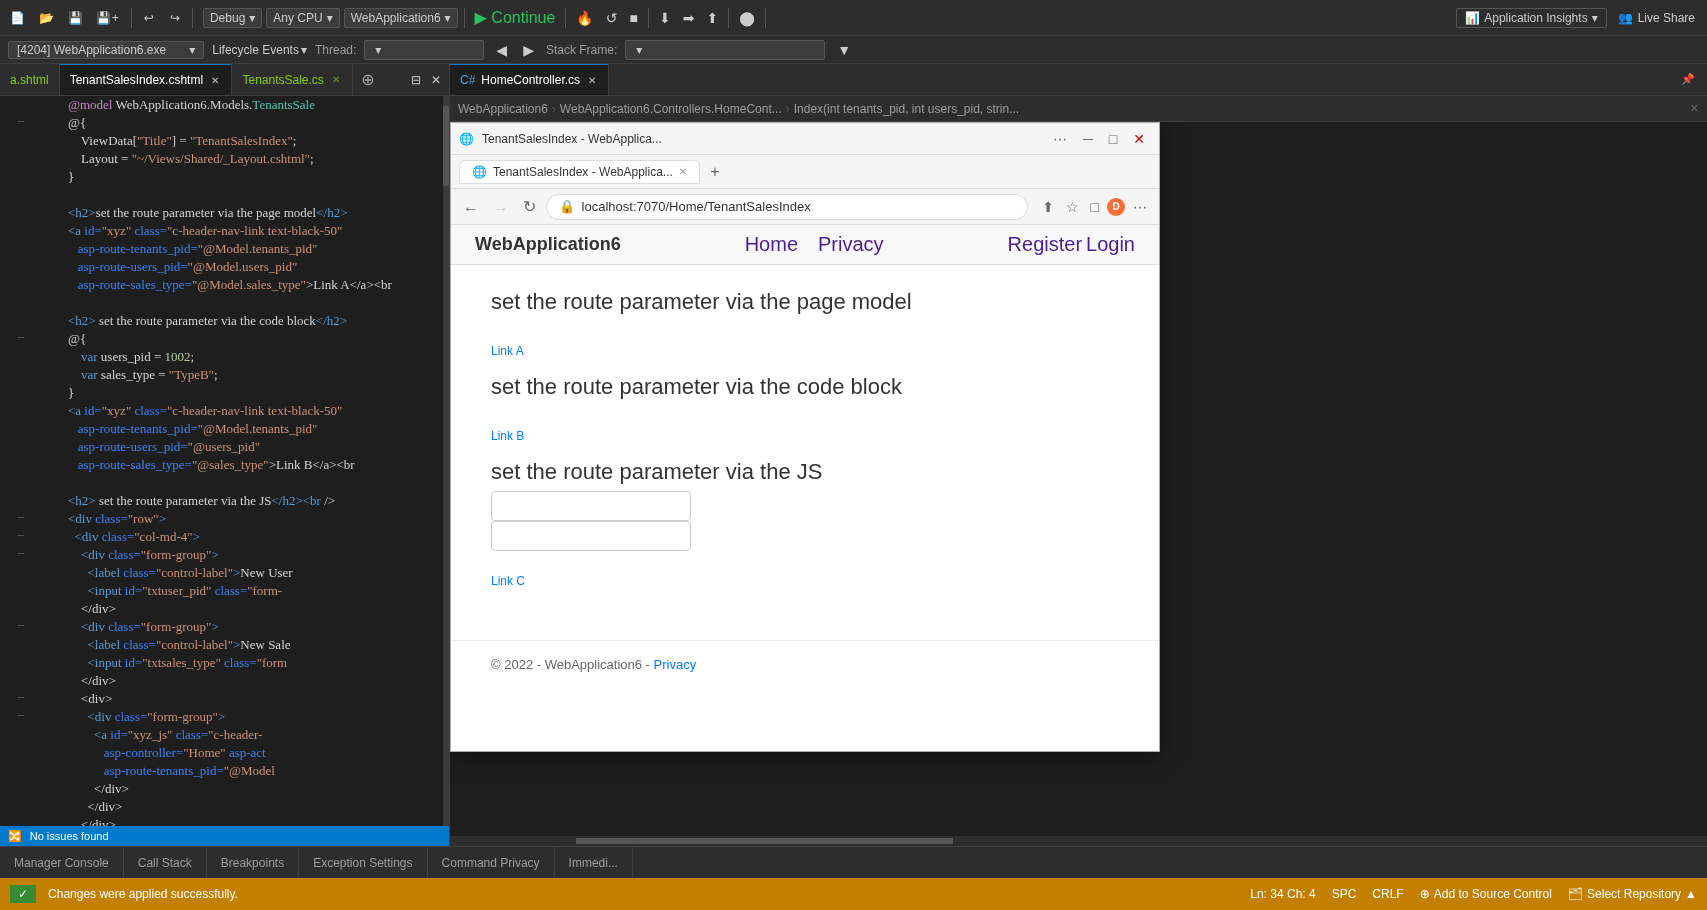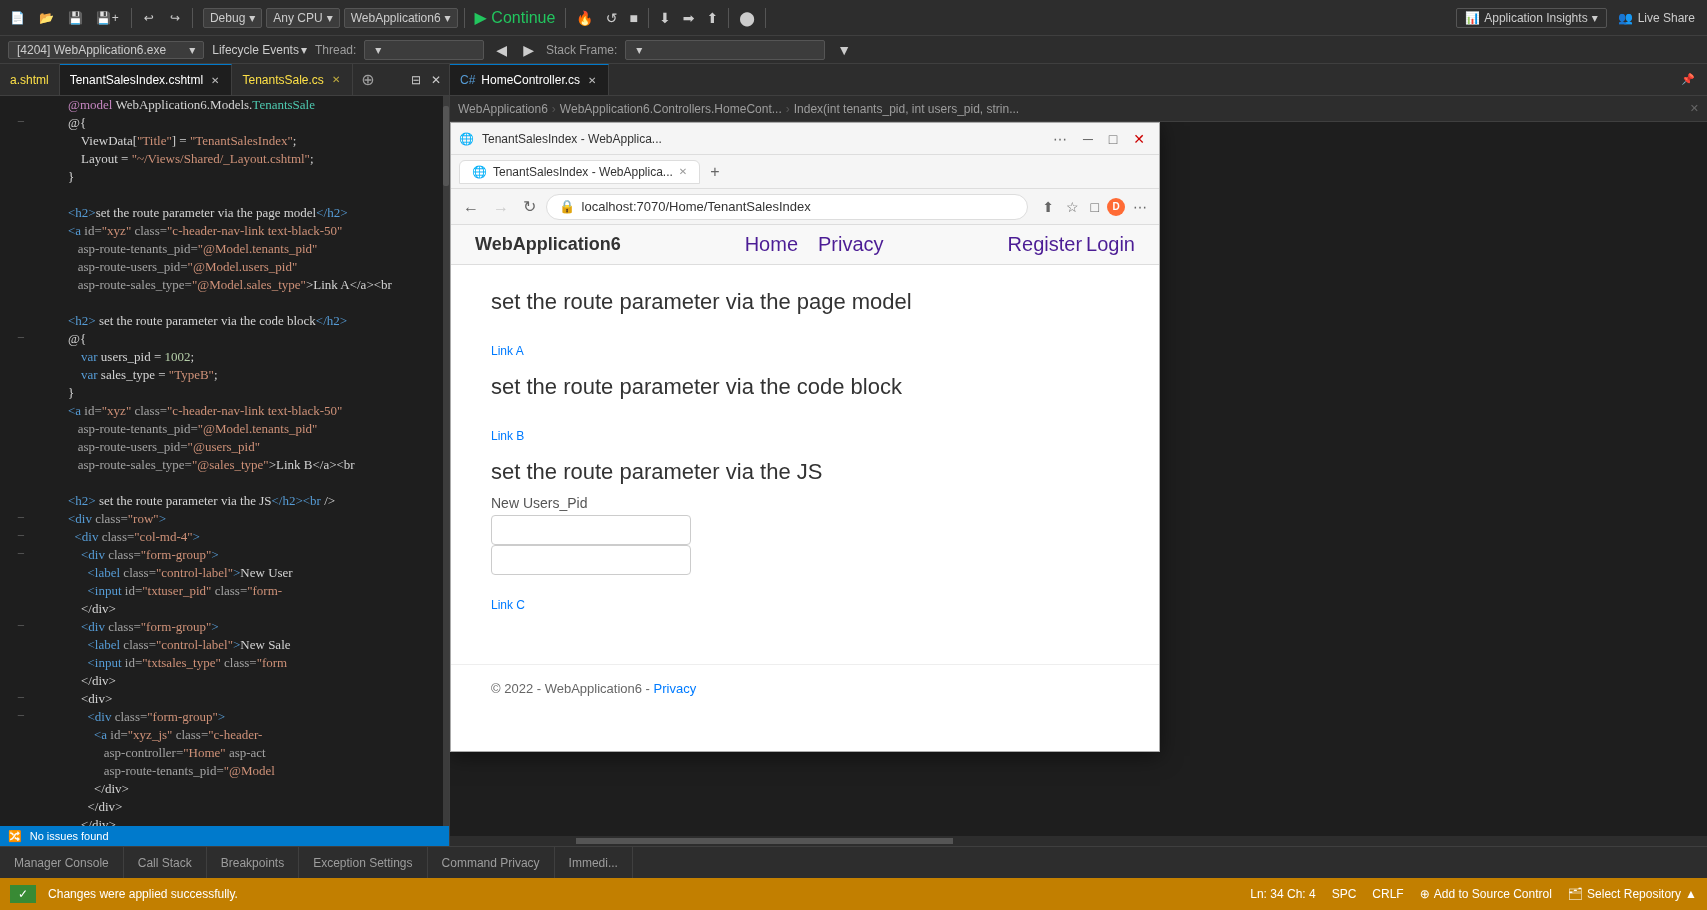--- a/index.html
+++ b/index.html
@@ -150,21 +150,21 @@
       border-bottom: 1px solid #3f3f3f;
     }
     .tab {
       display: flex;
       align-items: center;
       padding: 0 10px;
       gap: 6px;
       font-size: 12px;
       cursor: pointer;
       border-right: 1px solid #3f3f3f;
-      color: #fde047;
+      color: #84cc16;
       white-space: nowrap;
       background: #2d2d2d;
     }
     .tab.active {
       background: #1e1e1e;
       color: #ffffff;
       border-top: 1px solid #007acc;
     }
     .tab-close {
       font-size: 10px;
@@ -230,21 +230,21 @@
       padding-left: 4px;
       font-family: Liberation Serif, serif;
     }
     
     .kw { color: #569cd6; }
     .kw2 { color: #c586c0; }
     .str { color: #ce9178; }
     .num { color: #b5cea8; }
     .cls { color: #4ec9b0; }
     .prop { color: #9cdcfe; }
-    .attr-name { color: #a3a3a3; }
+    .attr-name { color: #3b82f6; }
     .tag { color: #569cd6; }
     .plain { color: #d4d4d4; }
 
     
     .scroll-mini {
       width: 6px;
       background: #3c3c3c;
       position: relative;
     }
     .scroll-thumb {
@@ -1057,21 +1057,20 @@
             <a class="webapp-link">Link A</a>
 
             
             <h2 class="webapp-section-title" style="margin-top:16px;">set the route parameter via the code block</h2>
             <br>
             <a class="webapp-link">Link B</a>
 
             
             <h2 class="webapp-section-title" style="margin-top:16px;">set the route parameter via the JS</h2>
 
-            <label class="webapp-form-label">New Users_Pid</label>
             <input class="webapp-input" type="text" style="">
 
             <input class="webapp-input" type="text" style="">
 
             <br>
             <a class="webapp-link">Link C</a>
           </div>
 
           <div class="webapp-footer">
             <span>© 2022 - WebApplication6 -</span>

